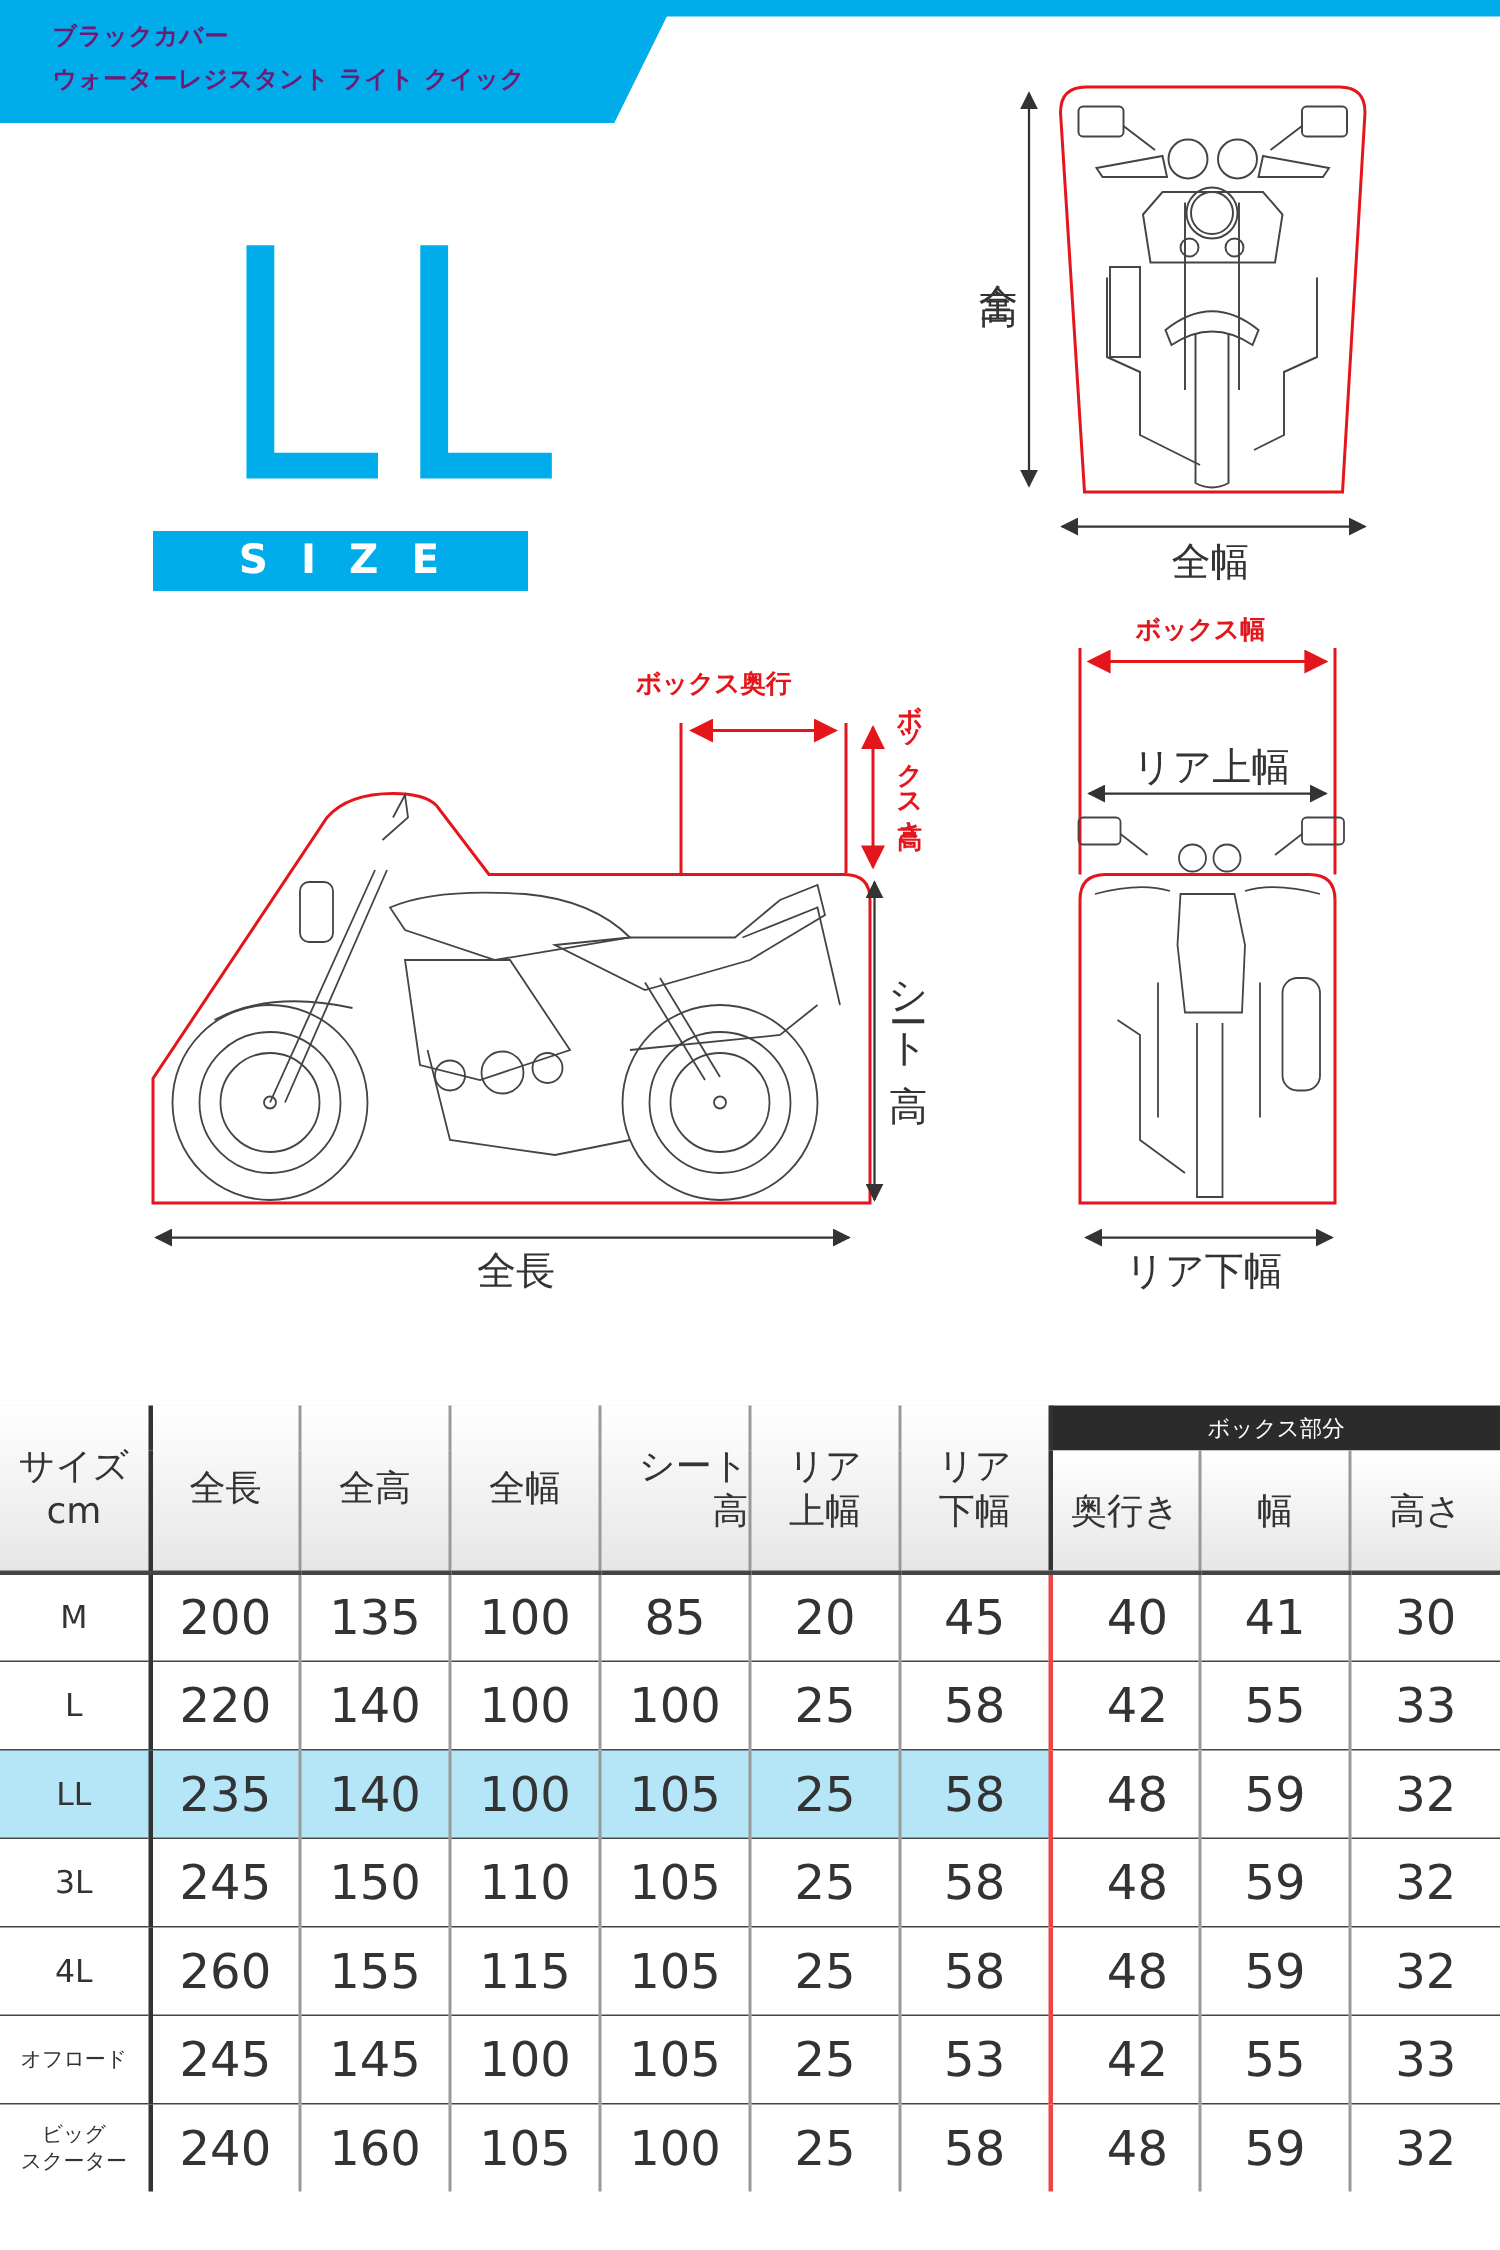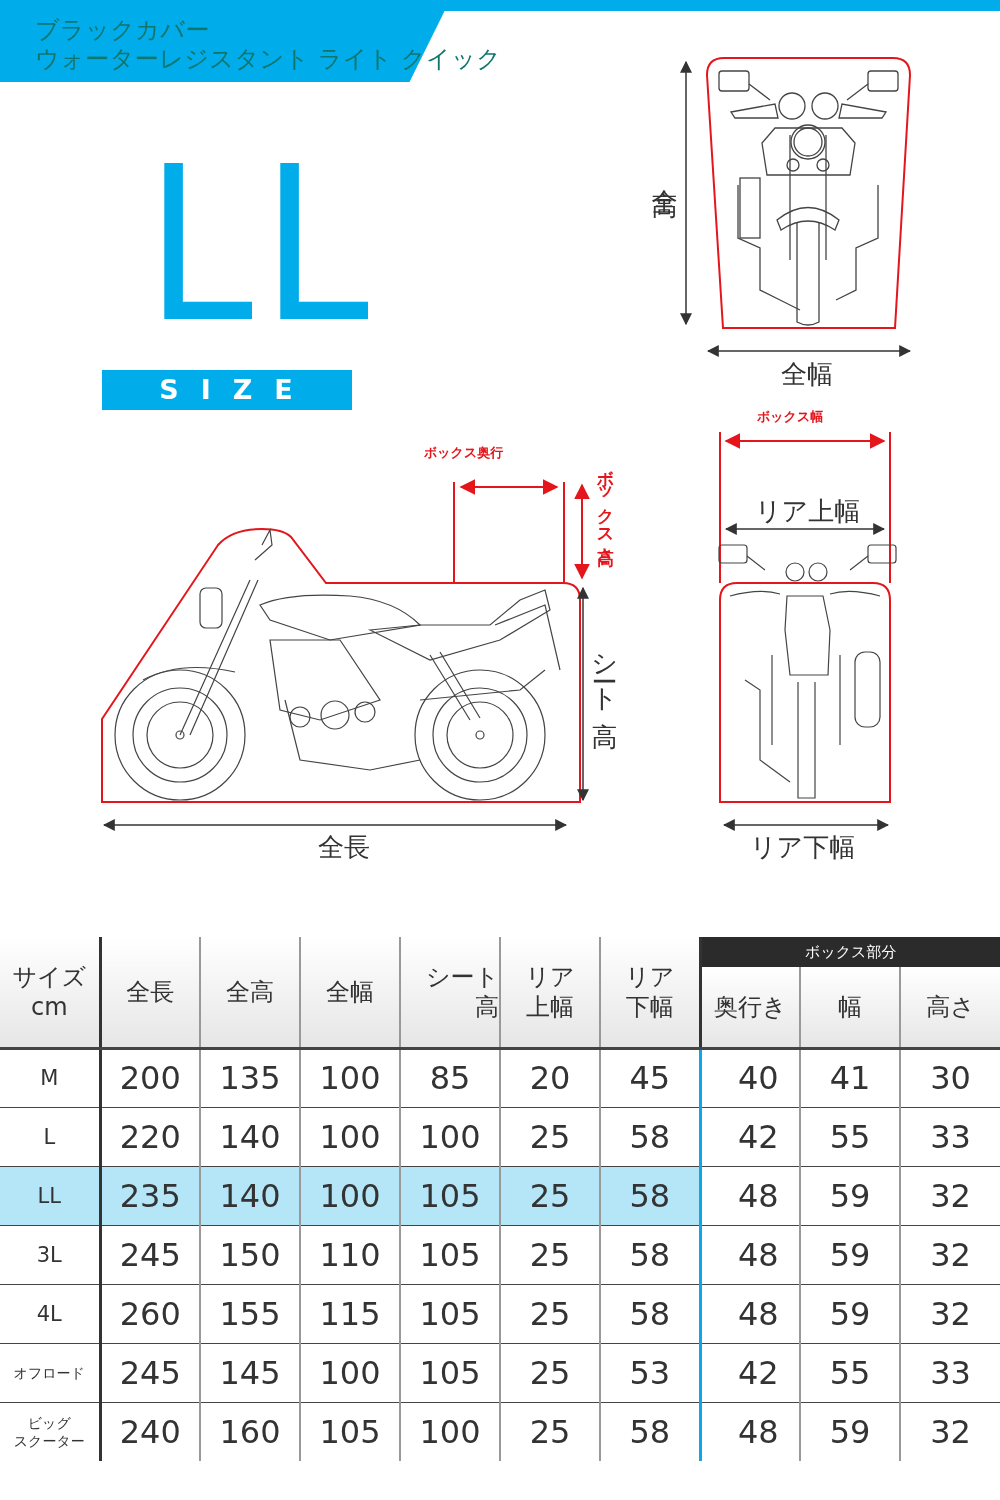--- a/index.html
+++ b/index.html
@@ -2,48 +2,48 @@
 <html><head>
   <meta charset="utf-8">
   <style>
     * { box-sizing: border-box; margin: 0; padding: 0; }
     html, body { width: 1000px; height: 1500px; background: #ffffff; overflow: hidden; }
     body { position: relative; font-family: "DejaVu Sans", "Liberation Sans", sans-serif; color: #333; }
 
     .top-strip { position: absolute; left: 0; top: 0; width: 1000px; height: 11px; background: #00acea; }
     .banner { position: absolute; left: 0; top: 0; width: 450px; height: 82px; background: #00acea;
       clip-path: polygon(0 0, 100% 0, 91% 100%, 0 100%); }
-    .banner-line { position: absolute; left: 35px; color: #0f766e; font-weight: normal; font-size: 24px; letter-spacing: 0.5px; white-space: nowrap; }
+    .banner-line { position: absolute; left: 35px; color: #701a75; font-weight: bold; font-size: 16px; letter-spacing: 0.5px; white-space: nowrap; }
     .banner-line.l1 { top: 14px; }
     .banner-line.l2 { top: 43px; }
 
     .size-big { position: absolute; left: 148px; top: 128px; font-family: "Liberation Sans", sans-serif;
       font-size: 226px; line-height: 226px; color: #00acea; letter-spacing: 6px; font-weight: normal; transform: scaleX(0.88); transform-origin: left; }
-    .size-bar { position: absolute; left: 102px; top: 370px; width: 250px; height: 40px; background: #00acea;
+    .size-bar { position: absolute; left: 102px; top: 354px; width: 250px; height: 40px; background: #00acea;
       color: #fff; font-weight: bold; font-size: 27px; text-align: center; line-height: 40px; letter-spacing: 22px; padding-left: 20px; }
 
     .label { position: absolute; font-size: 26px; color: #333; white-space: nowrap; }
-    .label.red { color: #e4161c; font-weight: bold; font-size: 13px; }
+    .label.red { color: #e4161c; font-weight: bold; font-size: 17px; }
     .vlabel { position: absolute; writing-mode: vertical-rl; font-size: 26px; color: #333; letter-spacing: 2px; }
     .vlabel.red { color: #e4161c; font-weight: bold; font-size: 17px; letter-spacing: 0; }
 
     svg.diag { position: absolute; left: 0; top: 0; }
 
     
     table.spec { position: absolute; left: 0; top: 937px; width: 1000px; border-collapse: collapse; table-layout: fixed; }
     table.spec td, table.spec th { text-align: center; vertical-align: middle; color: #333; font-weight: normal; }
     .hdr-cell { background: linear-gradient(#ffffff, #e6e6e6); font-size: 24px; line-height: 30px; border-left: 2px solid #999; }
     .hdr-cell.first { border-left: none; border-right: 3px solid #333; }
     .hdr-group { background: #2b2b2b; color: #fff !important; font-size: 15px; height: 30px; line-height: 22px; border-left: 3px solid #333; }
     .hdr-sub { border-left: 2px solid #999; margin-top: 16px; }
     .hdr-sub.first-box { border-left: 3px solid #333; }
     tr.drow td { height: 59px; font-size: 32px; border-bottom: 1px solid #444; border-left: 2px solid #999; }
     tr.drow td.size { font-size: 21px; border-left: none; border-right: 3px solid #333; }
     tr.drow td.size.small { font-size: 14px; line-height: 18px; }
-    tr.drow td.boxstart { border-left: 3px solid #0ea5e9; padding-left: 16px; }
+    tr.drow td.boxstart { border-left: 3px solid #ef4444; padding-left: 16px; }
     tr.drow.last td { border-bottom: none; }
     tr.drow.hl td.hlc { background: #b4e6f8; }
   </style>
 </head>
 <body>
 
 <div class="top-strip"></div>
 <div class="banner"></div>
 <div class="banner-line l1">ブラックカバー</div>
 <div class="banner-line l2">ウォーターレジスタント ライト クイック</div>

